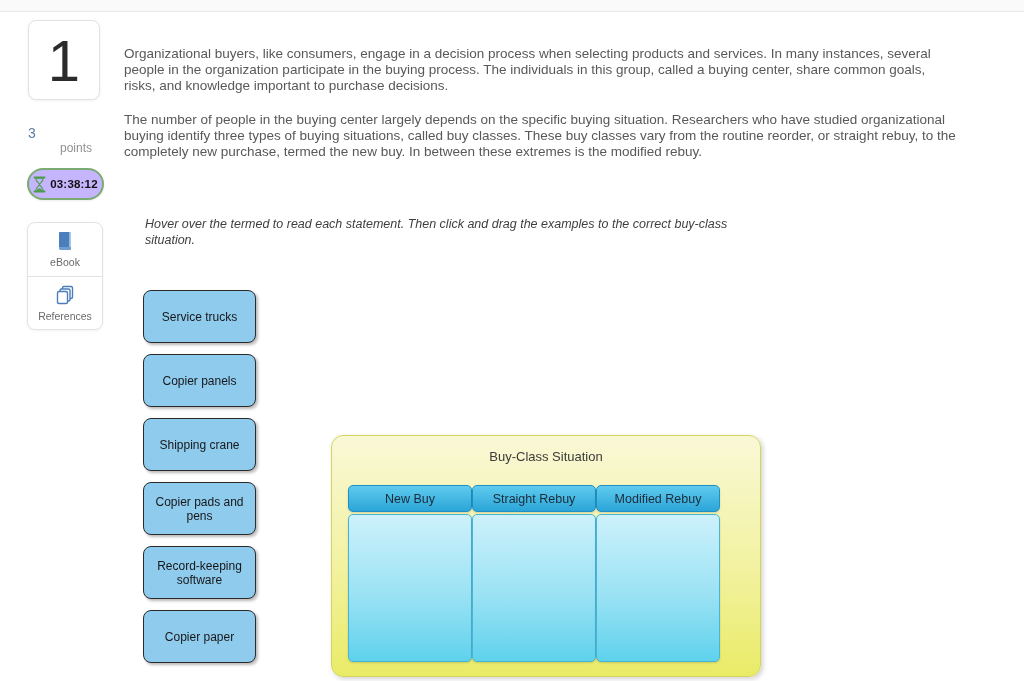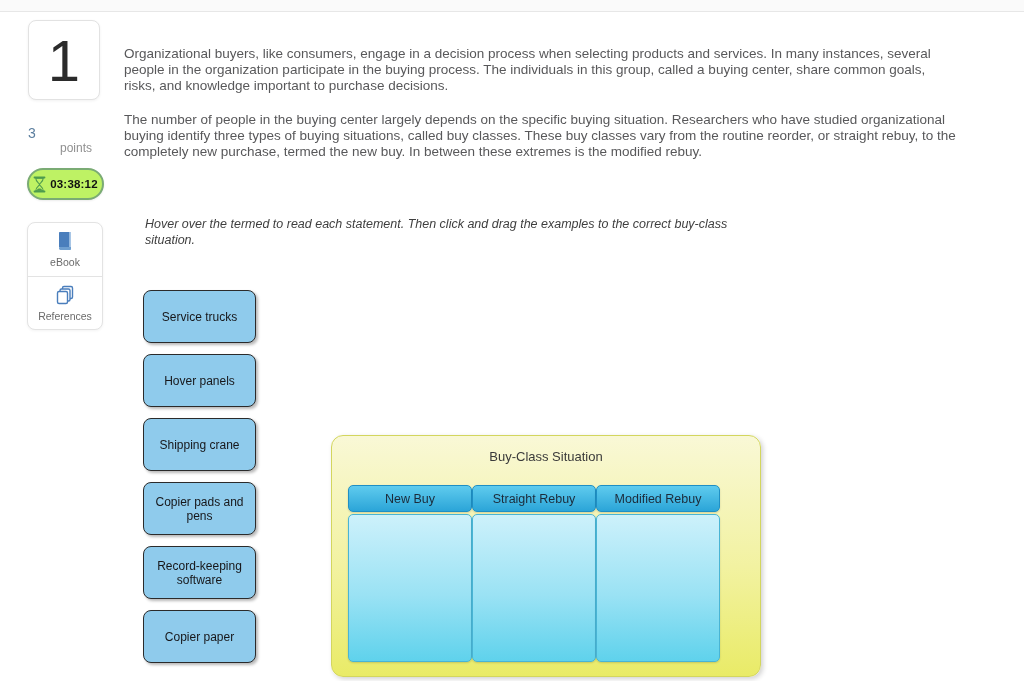--- a/index.html
+++ b/index.html
@@ -19,21 +19,21 @@
     box-shadow: 0 1px 3px rgba(0,0,0,.06);
     display: flex; align-items: center; justify-content: center;
     font-size: 58px; color: #2b2b2b; font-weight: 400;
   }
   .points-wrap { position: absolute; left: 28px; top: 126px; line-height: 15px; }
   .points-value { color: #5b7e9e; font-size: 14px; }
   .points-label { color: #909090; font-size: 12px; padding-left: 32px; }
 
   .timer-pill {
     position: absolute; left: 27px; top: 168px; width: 77px; height: 32px;
-    background: #bef264; border: 2px solid #7aab74; border-radius: 16px;
+    background: #c4b5fd; border: 2px solid #7aab74; border-radius: 16px;
     display: flex; align-items: center; justify-content: center; gap: 4px;
     box-shadow: 0 1px 2px rgba(0,0,0,.08);
   }
   .timer-text { font-size: 11.5px; font-weight: bold; color: #111; letter-spacing: .2px; }
 
   .tools-panel {
     position: absolute; left: 27px; top: 222px; width: 76px; height: 108px;
     background: #fff; border: 1px solid #e3e3e3; border-radius: 8px;
     box-shadow: 0 1px 3px rgba(0,0,0,.05);
     display: flex; flex-direction: column;
@@ -151,21 +151,21 @@
 
 <div class="main-text">
   <p>Organizational buyers, like consumers, engage in a decision process when selecting products and services. In many instances, several people in the organization participate in the buying process. The individuals in this group, called a buying center, share common goals, risks, and knowledge important to purchase decisions.</p>
   <p>The number of people in the buying center largely depends on the specific buying situation. Researchers who have studied organizational buying identify three types of buying situations, called buy classes. These buy classes vary from the routine reorder, or straight rebuy, to the completely new purchase, termed the new buy. In between these extremes is the modified rebuy.</p>
 </div>
 
 <div class="instructions">Hover over the termed to read each statement. Then click and drag the examples to the correct buy-class situation.</div>
 
 <div class="items-col">
   <div class="drag-item">Service trucks</div>
-  <div class="drag-item">Hover panels</div>
+  <div class="drag-item">Copier panels</div>
   <div class="drag-item">Shipping crane</div>
   <div class="drag-item">Copier pads and pens</div>
   <div class="drag-item">Record-keeping software</div>
   <div class="drag-item">Copier paper</div>
 </div>
 
 <div class="drop-container">
   <div class="drop-title">Buy-Class Situation</div>
   <div class="columns-row">
     <div class="drop-col">

